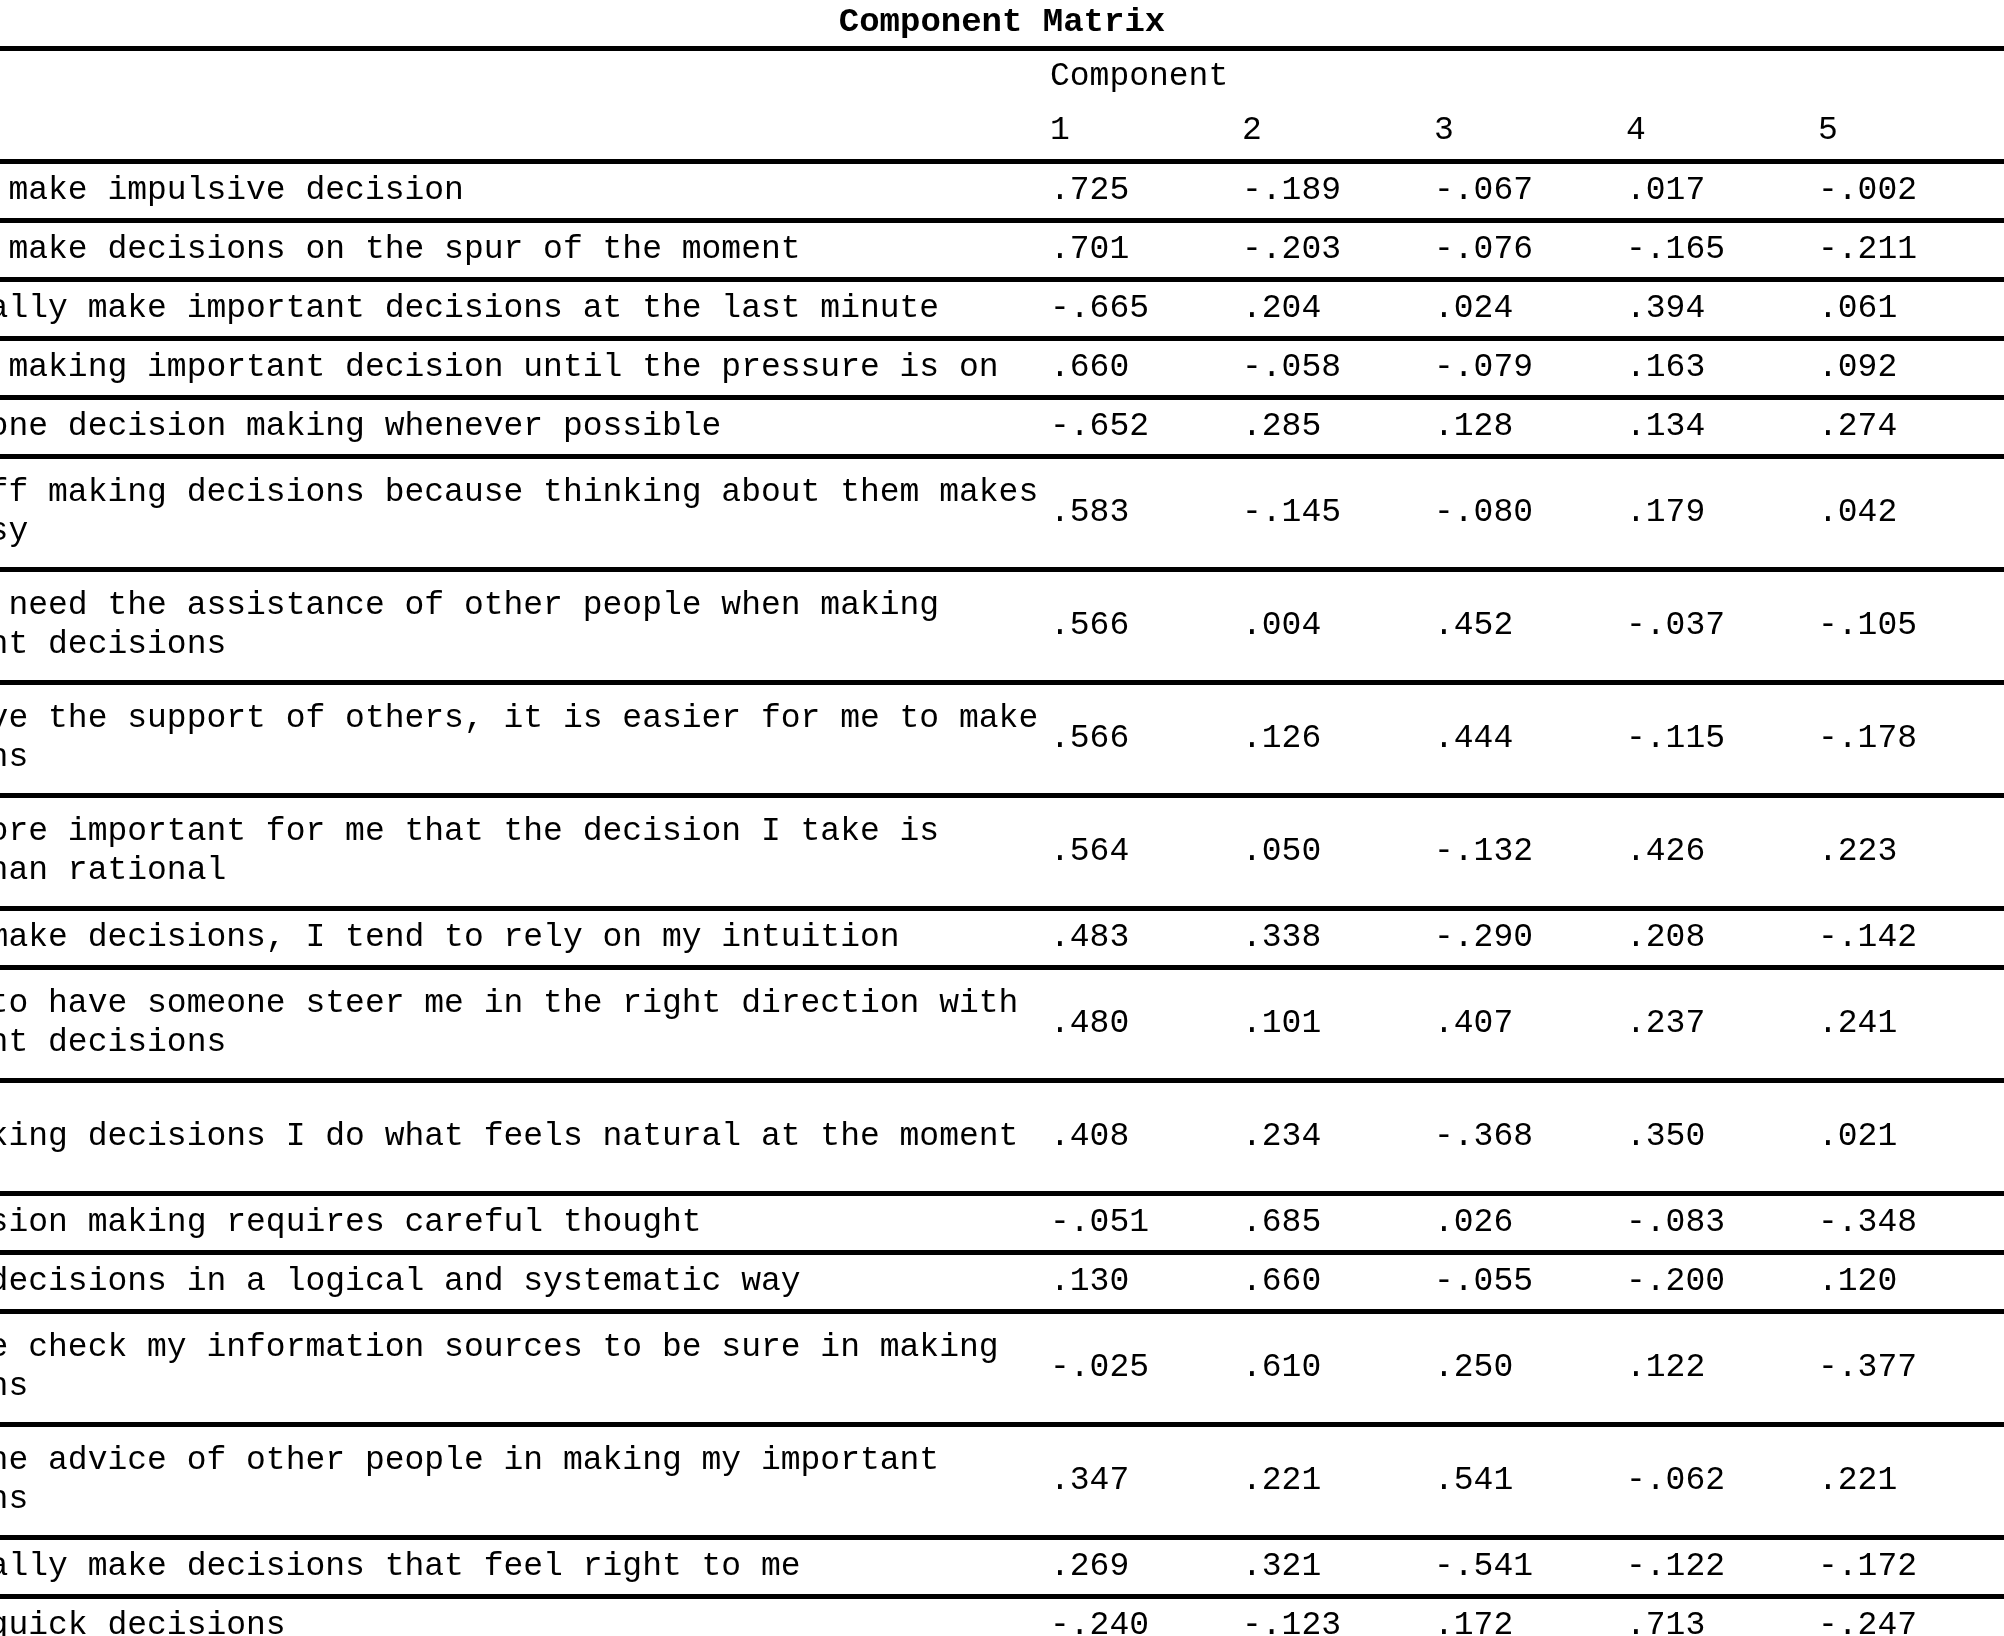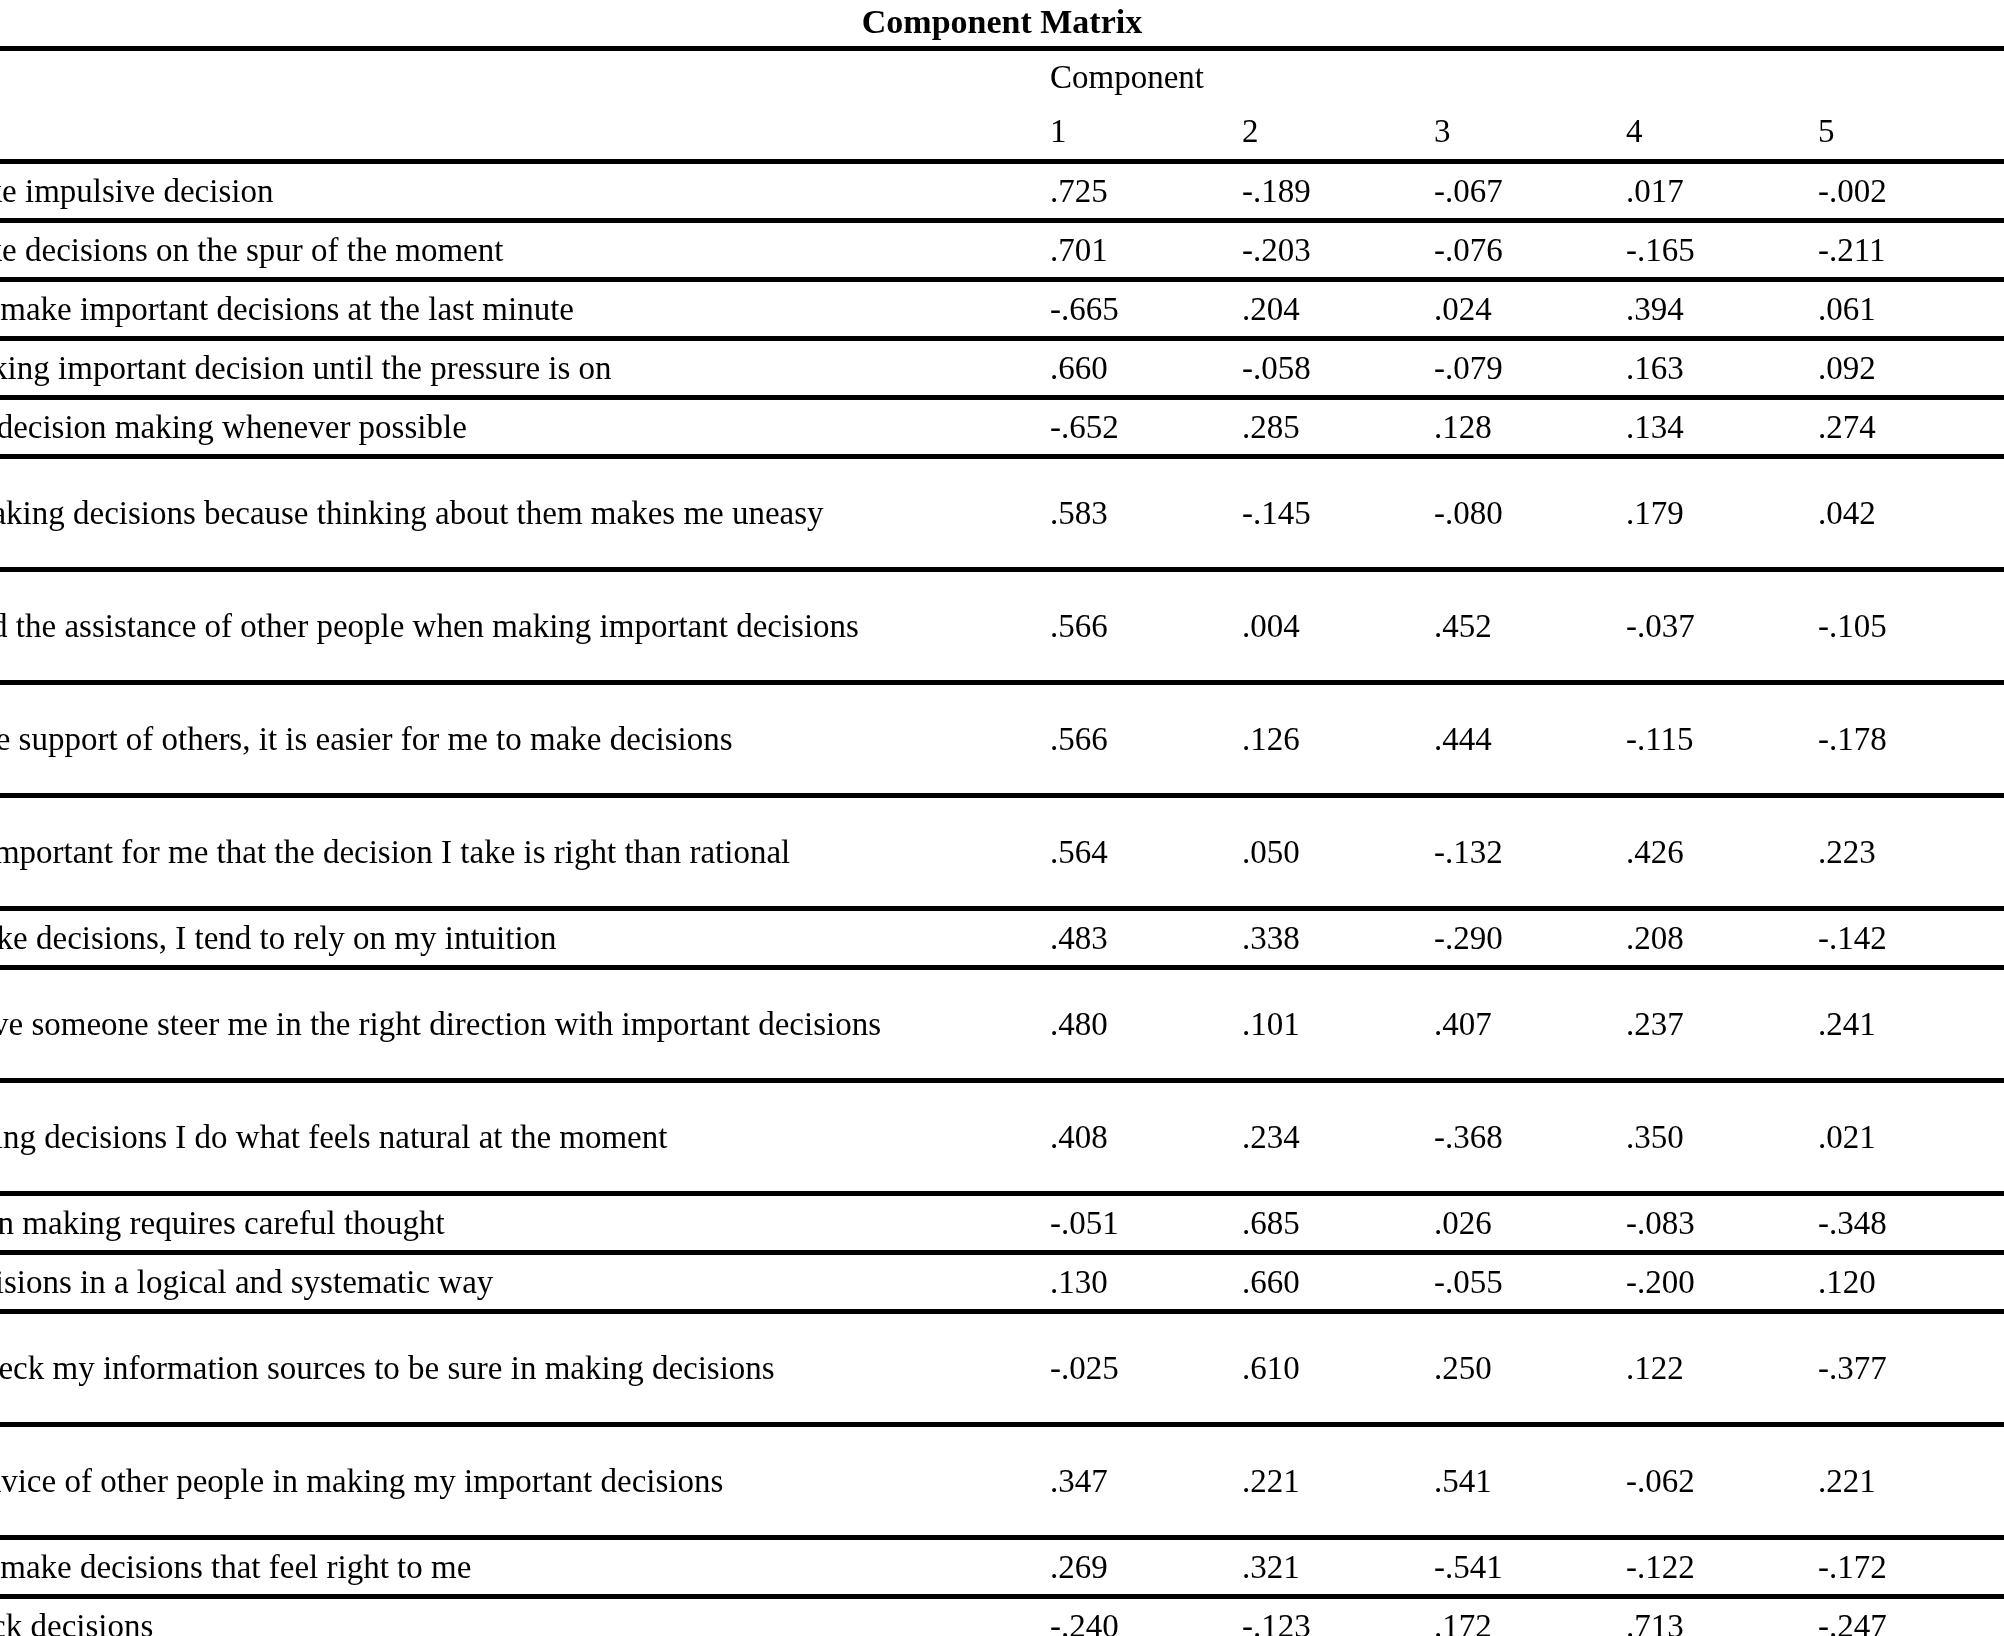--- a/index.html
+++ b/index.html
@@ -14,20 +14,21 @@
     overflow: hidden;
     font-family: "Liberation Serif", "DejaVu Serif", serif;
     color: #000000;
   }
 
   #page {
     position: relative;
     width: 2004px;
     height: 1636px;
     overflow: hidden;
+    font-family: Liberation Mono, monospace;
   }
 
   
   #table-shift {
     position: absolute;
     left: -150px;
     top: 0;
     width: 2160px;
   }
 

